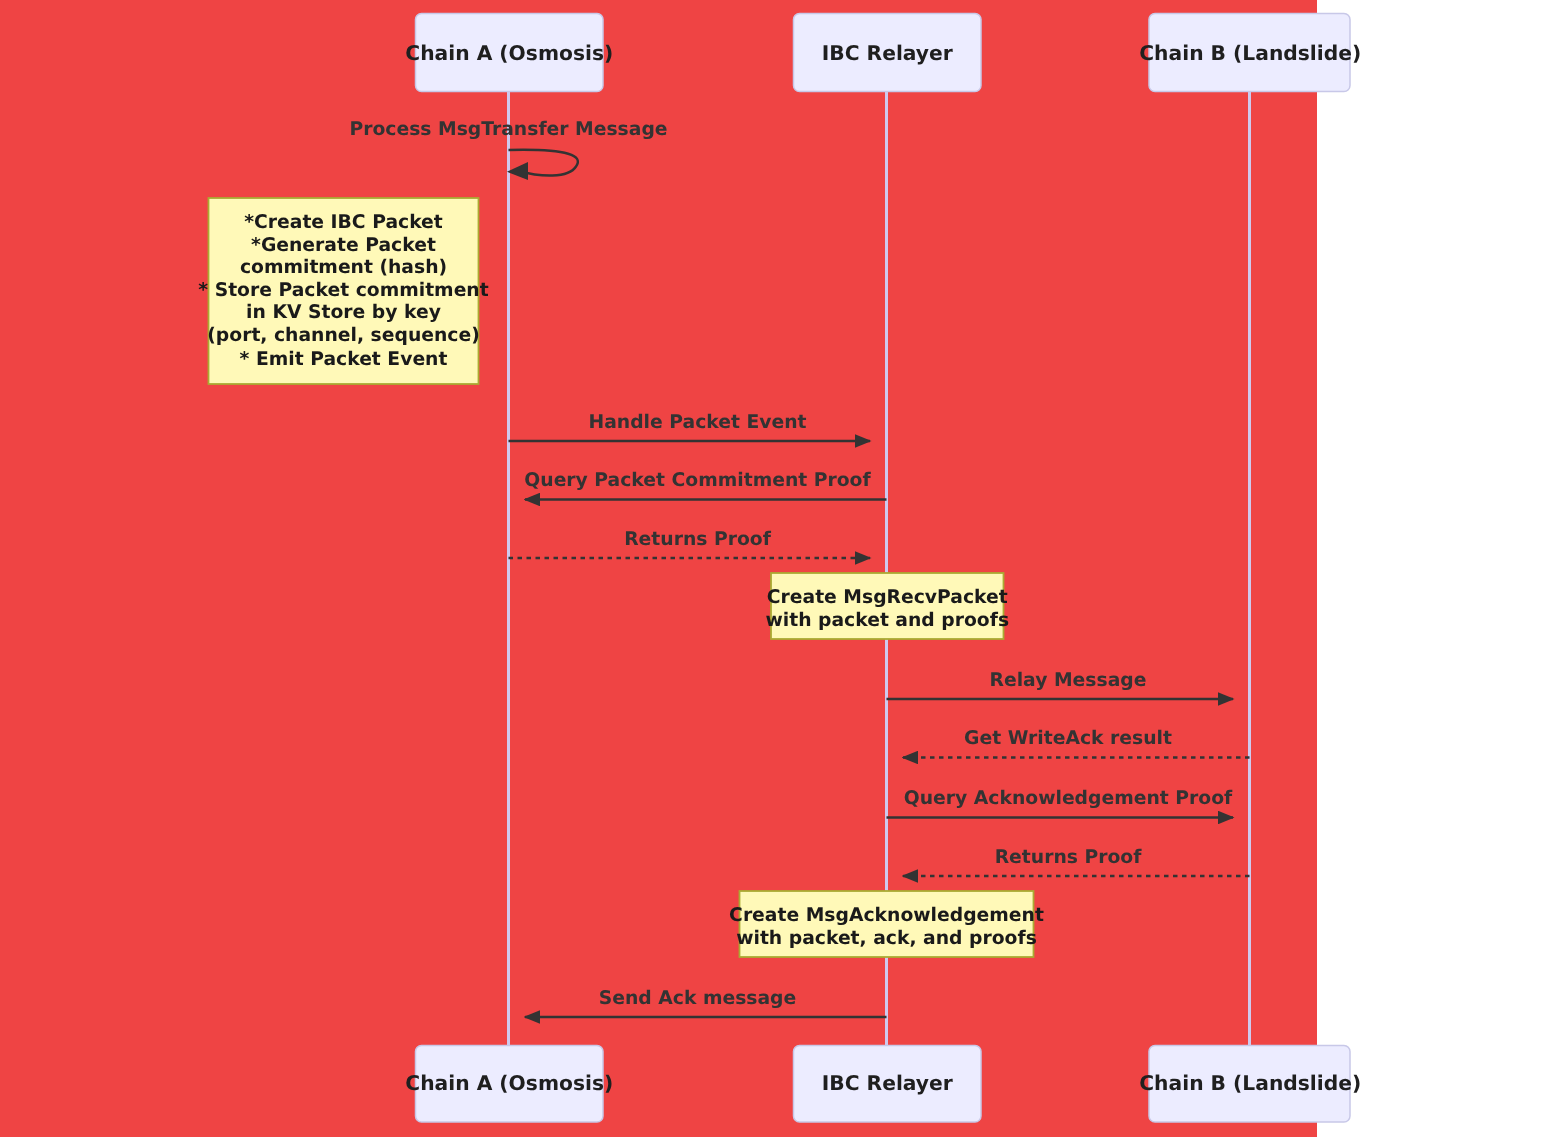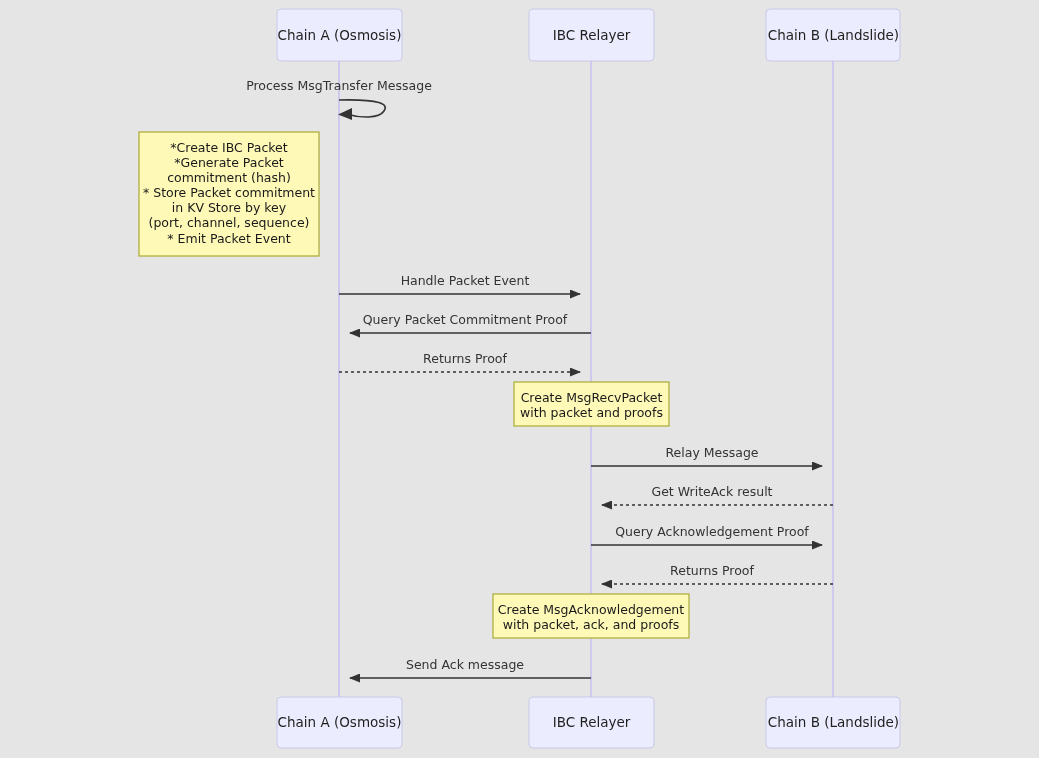--- a/index.html
+++ b/index.html
@@ -9,23 +9,24 @@
     background: #ffffff;
   }
   body {
     font-family: "DejaVu Sans", "Liberation Sans", sans-serif;
     width: 1039px;
     height: 758px;
     overflow: hidden;
   }
   #diagram-root {
     position: relative;
-    width: 1039px;
+    width: 878px;
     height: 758px;
-    background: #e5e5e5;
+    background: #ef4444;
+    font-weight: bold;
   }
   svg.diagram-svg {
     position: absolute;
     top: 0;
     left: 0;
     width: 1039px;
     height: 758px;
   }
   .actor-box-rect {
     fill: #ECECFF;

